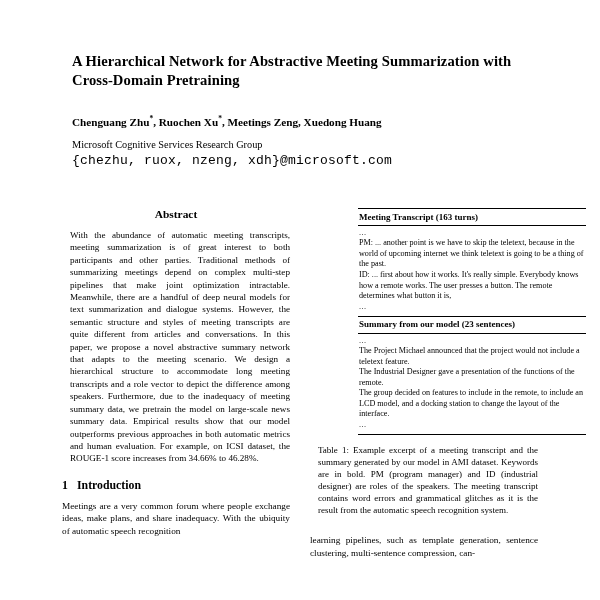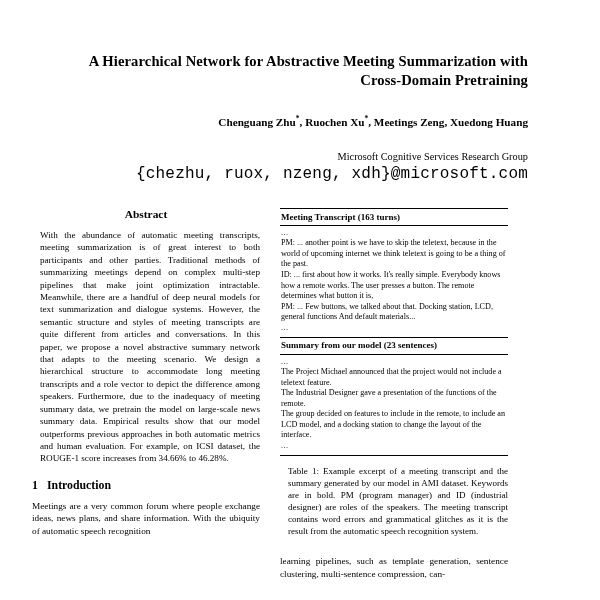--- a/index.html
+++ b/index.html
@@ -19,61 +19,61 @@
     width: 600px;
     height: 600px;
     background: #ffffff;
     box-sizing: border-box;
     padding: 0;
   }
 
   
   .title-block {
     padding: 52px 72px 0 72px;
-    text-align: right;
+    text-align: left;
   }
   .paper-title {
     font-size: 14.6px;
     font-weight: bold;
     line-height: 1.28;
     letter-spacing: 0.1px;
     margin: 0;
   }
   .authors {
     margin-top: 25px;
     font-size: 11.2px;
     font-weight: bold;
     line-height: 1.3;
   }
   .sup {
     font-size: 7.5px;
     vertical-align: super;
     font-weight: bold;
   }
   .affiliation {
-    margin-top: 20px;
+    margin-top: 8px;
     font-size: 10.3px;
     line-height: 1.3;
   }
   .email {
     margin-top: 2px;
-    font-size: 16px;
+    font-size: 13px;
     font-family: "Liberation Mono", "DejaVu Sans Mono", monospace;
     letter-spacing: 0.2px;
   }
 
   
   .columns {
     position: absolute;
     top: 208px;
     left: 0;
     width: 600px;
     display: flex;
     gap: 20px;
-    padding: 0 32px;
+    padding: 0 62px;
     box-sizing: border-box;
   }
   .col {
     width: 228px;
     flex: 0 0 228px;
   }
 
   .section-head-centered {
     text-align: center;
     font-size: 11.4px;
@@ -101,20 +101,21 @@
   p.abstract-text {
     font-size: 9.15px;
     line-height: 1.355;
     text-align: justify;
     margin-left: 8px;
   }
 
   
   .table-box {
     width: 100%;
+    margin-left: 48px;
   }
   .rule-thick {
     border-top: 1.6px solid #000;
     margin: 0;
   }
   .rule-thin {
     border-top: 0.8px solid #000;
     margin: 0;
   }
   .box-header {
@@ -170,41 +171,38 @@
 
   <div class="columns">
 
     <div class="col">
       <div class="section-head-centered">Abstract</div>
       <p class="body abstract-text">With the abundance of automatic meeting transcripts, meeting summarization is of great interest to both participants and other parties. Traditional methods of summarizing meetings depend on complex multi-step pipelines that make joint optimization intractable. Meanwhile, there are a handful of deep neural models for text summarization and dialogue systems. However, the semantic structure and styles of meeting transcripts are quite different from articles and conversations. In this paper, we propose a novel abstractive summary network that adapts to the meeting scenario. We design a hierarchical structure to accommodate long meeting transcripts and a role vector to depict the difference among speakers. Furthermore, due to the inadequacy of meeting summary data, we pretrain the model on large-scale news summary data. Empirical results show that our model outperforms previous approaches in both automatic metrics and human evaluation. For example, on ICSI dataset, the ROUGE-1 score increases from 34.66% to 46.28%.</p>
 
       <div class="section-head">
         <span class="num">1</span><span>Introduction</span>
       </div>
-      <p class="body">Meetings are a very common forum where people exchange ideas, news plans, and share information. With the ubiquity of automatic speech recognition</p>
+      <p class="body">Meetings are a very common forum where people exchange ideas, make plans, and share inadequacy. With the ubiquity of automatic speech recognition</p>
     </div>
 
     <div class="col">
 
       <div class="table-box">
         <div class="rule-thick"></div>
         <div class="box-header">Meeting Transcript (163 turns)</div>
         <div class="rule-thin"></div>
 
         <div class="box-body">
           <div class="ellipsis">...</div>
           <div class="ln">
             <span>PM: ... another point is we have to skip the </span><b class="kw">teletext</b><span>, because in the world of upcoming internet we think </span><b class="kw">teletext</b><span> is going to be a thing of the past.</span>
           </div>
           <div class="ln">
             <span>ID: ... first about how it works. It's really simple. Everybody knows how a </span><b class="kw">remote</b><span> works. The user presses a button. The </span><b class="kw">remote</b><span> determines what button it is,</span>
           </div>
-          <div class="ln">
-            <span>PM: ... Few buttons, we talked about that. </span><b class="kw">Docking station</b><span>, </span><b class="kw">LCD</b><span>, general functions And default materials...</span>
-          </div>
           <div class="ellipsis ellipsis-bottom">...</div>
         </div>
 
         <div class="rule-thick"></div>
         <div class="box-header">Summary from our model (23 sentences)</div>
         <div class="rule-thin"></div>
 
         <div class="box-body">
           <div class="ellipsis">...</div>
           <div class="ln">

